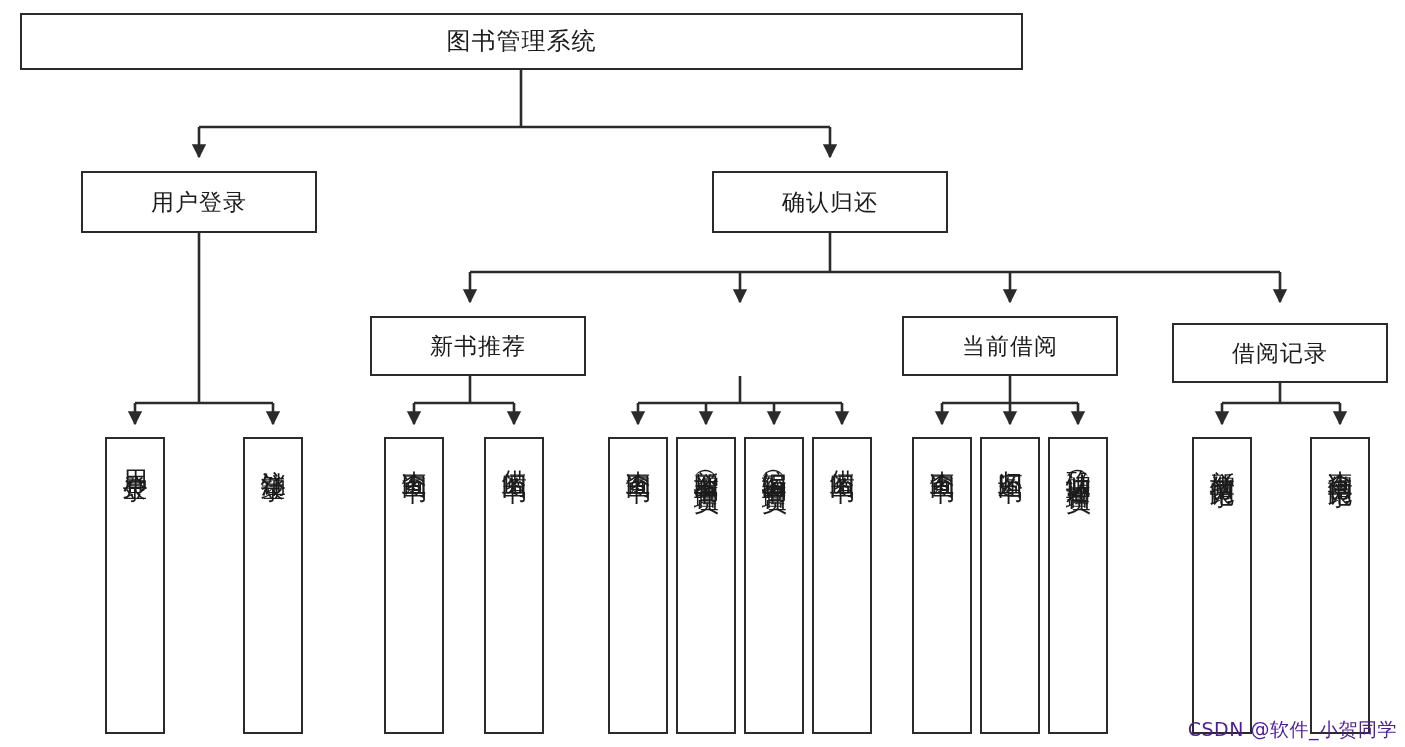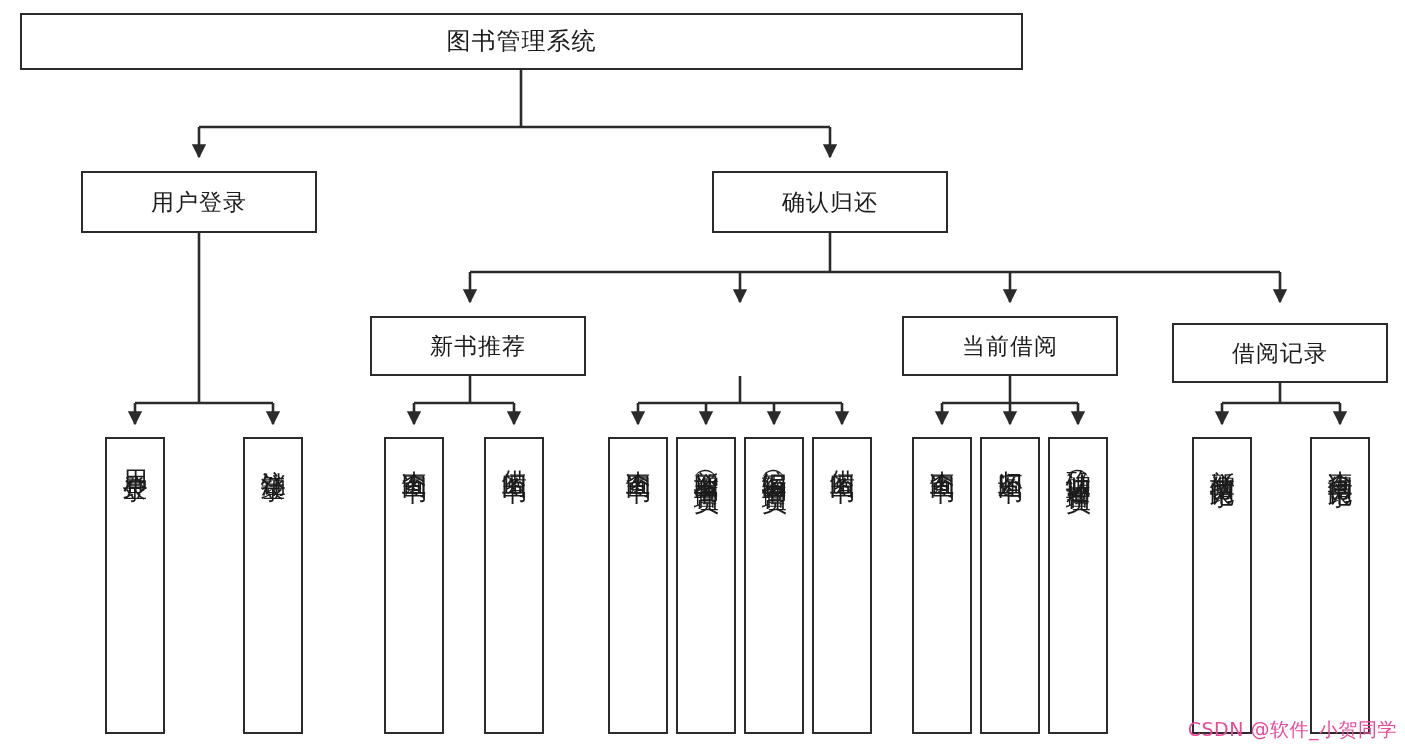--- a/index.html
+++ b/index.html
@@ -49,21 +49,21 @@
     text-orientation:upright;
     font-size:25px;
     letter-spacing:3px;
     line-height:1.02;
   }
   #watermark{
     position:absolute;
     right:8px;
     bottom:4px;
     font-size:19px;
-    color:#ec4899;
+    color:#4c1d95;
     letter-spacing:.5px;
     z-index:3;
     white-space:nowrap;
     font-family:"DejaVu Sans","Liberation Sans",sans-serif;
   }
 </style>
 </head>
 <body>
 
 <div id="stage">

